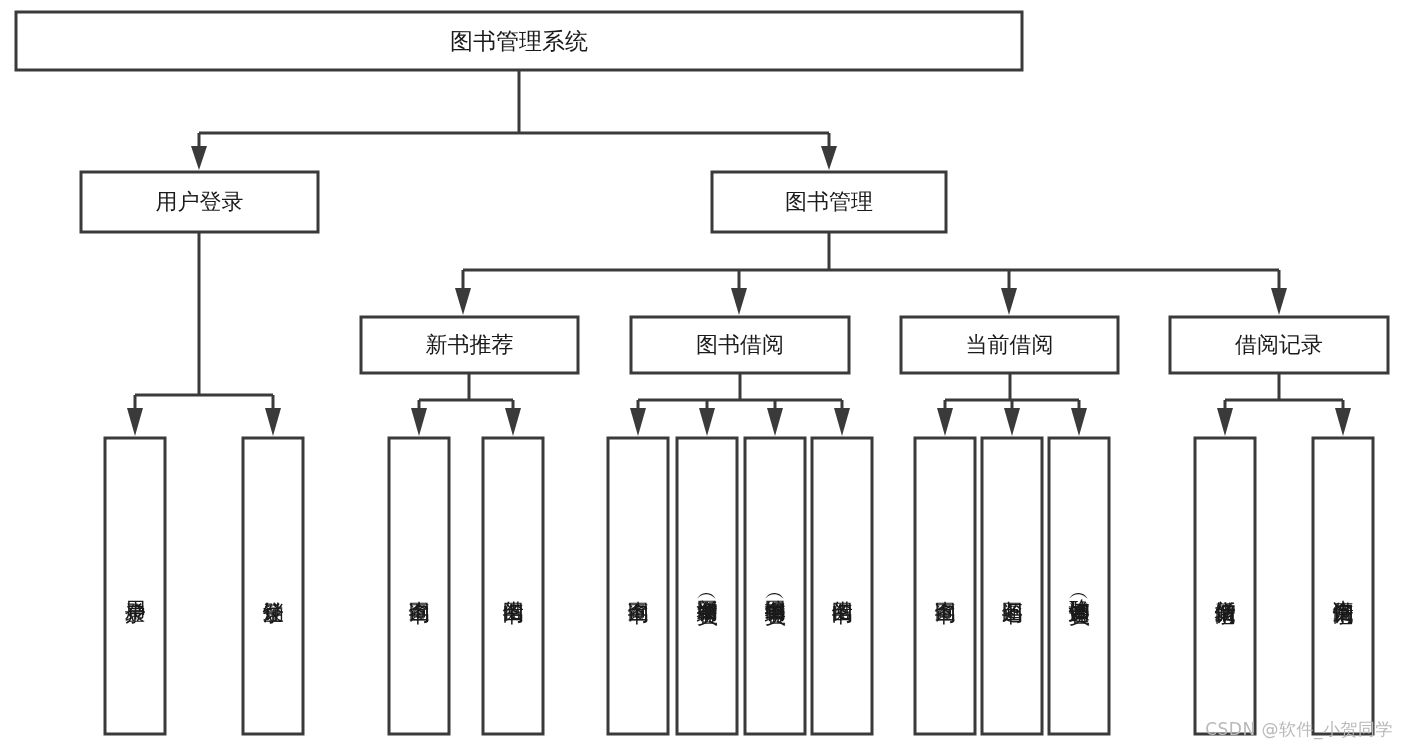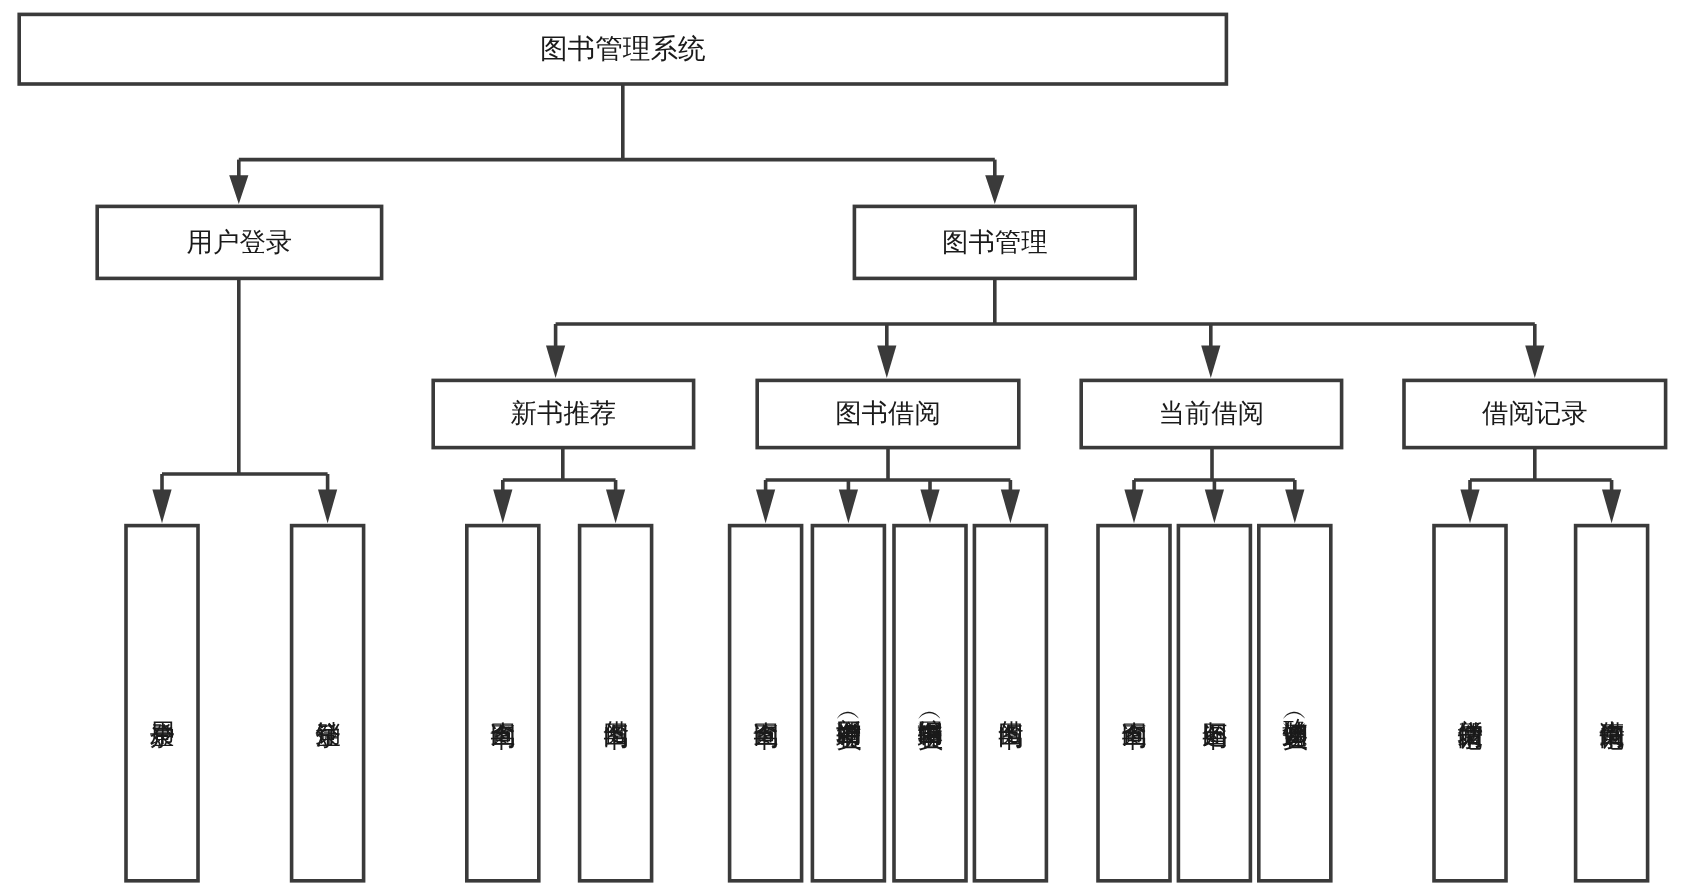--- a/index.html
+++ b/index.html
@@ -209,14 +209,15 @@
   <div class="leaf-label" style="left:608px; top:438px; width:60px; height:296px;">查询图书</div>
   <div class="leaf-label" style="left:677px; top:438px; width:60px; height:296px;">新增图书（管理员）</div>
   <div class="leaf-label" style="left:745px; top:438px; width:60px; height:296px;">编辑图书（管理员）</div>
   <div class="leaf-label" style="left:812px; top:438px; width:60px; height:296px;">借阅图书</div>
   <div class="leaf-label" style="left:915px; top:438px; width:60px; height:296px;">查询图书</div>
   <div class="leaf-label" style="left:982px; top:438px; width:60px; height:296px;">归还图书</div>
   <div class="leaf-label" style="left:1049px; top:438px; width:60px; height:296px;">确认归还（管理员）</div>
   <div class="leaf-label" style="left:1195px; top:438px; width:60px; height:296px;">新增借阅记录</div>
   <div class="leaf-label" style="left:1313px; top:438px; width:60px; height:296px;">查询借阅记录</div>
 
+  <div class="watermark">CSDN @软件_小贺同学</div>
 
 </div>
 
 </body></html>

